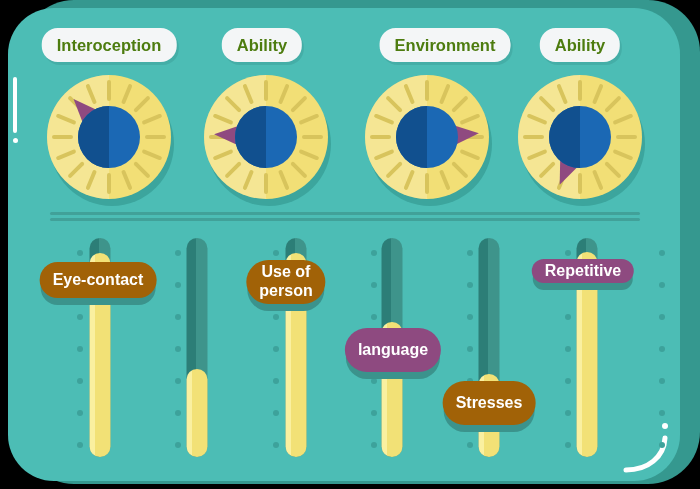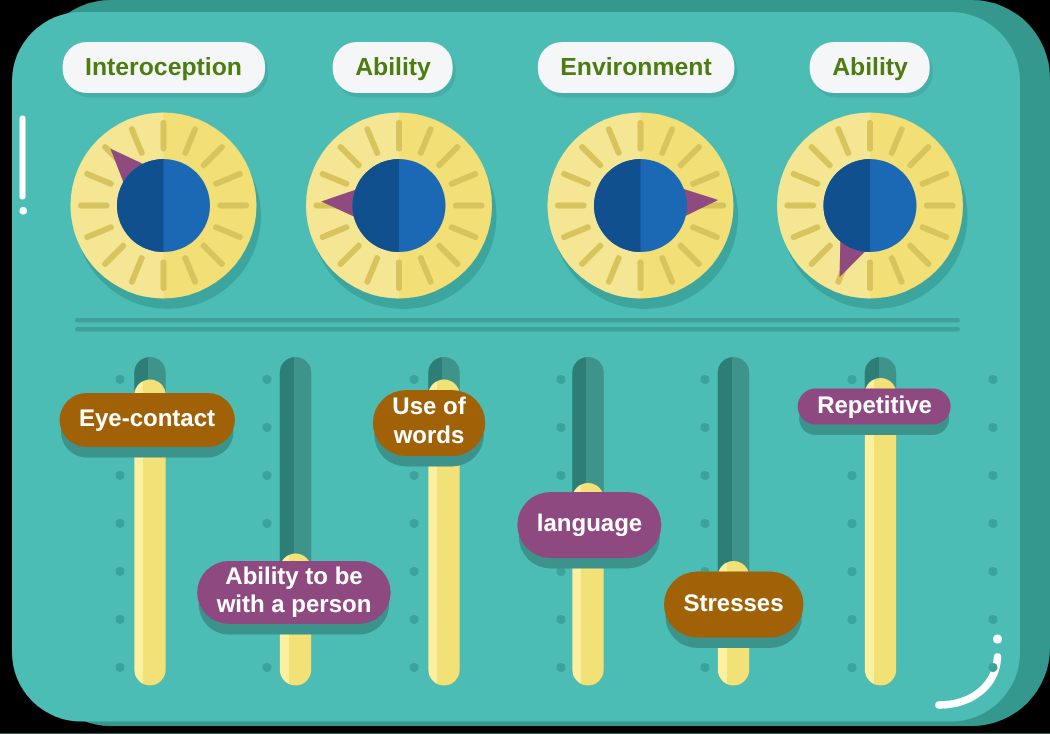--- a/index.html
+++ b/index.html
@@ -77,21 +77,21 @@
   <div class="excl-line"></div>
   <div class="excl-dot"></div>
 
   <svg class="jcurve" width="72" height="72" viewBox="0 0 72 72">
     <path d="M14,58 C36,58 52,45 53,26" fill="none" stroke="#ffffff" stroke-width="5" stroke-linecap="round"></path>
     <circle cx="53" cy="14" r="3" fill="#ffffff"></circle>
   </svg>
 
   <div class="dial-label" style="left:109px">Interoception</div>
   <div class="dial-label" style="left:262px">Ability</div>
-  <div class="dial-label" style="left:424px">Environment</div>
+  <div class="dial-label" style="left:445px">Environment</div>
   <div class="dial-label" style="left:580px">Ability</div>
 
   <svg class="dial" style="left:39px" width="140" height="140" viewBox="0 0 140 140">
     <circle cx="73" cy="77" r="62" fill="#3ca59d"></circle>
     <circle cx="70" cy="70" r="62" fill="#f2df76"></circle>
     <path d="M70,8 A62,62 0 0 0 70,132 Z" fill="#ffffff" opacity="0.22"></path>
     <g class="rays">
         <line x1="108" y1="70" x2="125" y2="70" stroke="#d8c45c" stroke-width="4" stroke-linecap="round"></line>
         <line x1="105.1074222354289" y1="84.54197042987342" x2="120.81337428812077" y2="91.04758878007993" stroke="#d8c45c" stroke-width="4" stroke-linecap="round"></line>
         <line x1="96.87005768508881" y1="96.8700576850888" x2="108.89087296526012" y2="108.89087296526012" stroke="#d8c45c" stroke-width="4" stroke-linecap="round"></line>
@@ -260,30 +260,26 @@
 
   <div class="track" style="left:100px"></div>
   <div class="bar" style="left:100px;top:253px;height:204px"></div>
   <div class="pill blue" style="left:98px;top:262px;height:36px;border-radius:18px">
     <span class="pill-line">Eye-contact</span>
     <span class="pill-line"></span>
   </div>
 
   <div class="track" style="left:197px"></div>
   <div class="bar" style="left:197px;top:369px;height:88px"></div>
-  <div class="pill purple" style="left:196px;top:374px;height:42px">
-    <span class="pill-line">Ability to be</span>
-    <span class="pill-line">with a person</span>
-  </div>
 
   <div class="track" style="left:296px"></div>
   <div class="bar" style="left:296px;top:253px;height:204px"></div>
   <div class="pill blue" style="left:286px;top:260px;height:44px;border-radius:22px">
     <span class="pill-line">Use of</span>
-    <span class="pill-line">words</span>
+    <span class="pill-line">person</span>
   </div>
 
   <div class="track" style="left:392px"></div>
   <div class="bar" style="left:392px;top:322px;height:135px"></div>
   <div class="pill purple" style="left:393px;top:328px;height:44px;border-radius:22px">
     <span class="pill-line">language</span>
   </div>
 
   <div class="track" style="left:489px"></div>
   <div class="bar" style="left:489px;top:374px;height:83px"></div>

